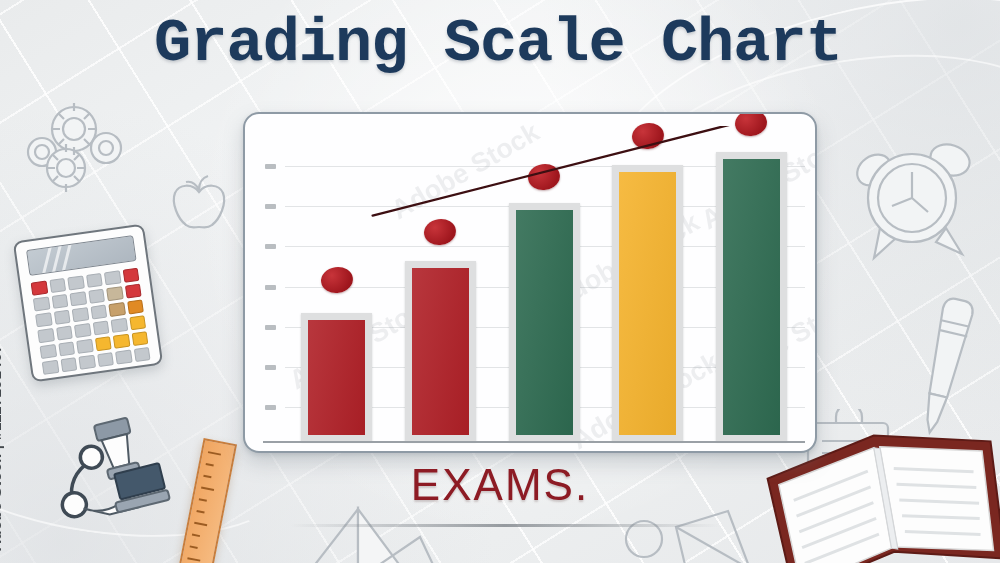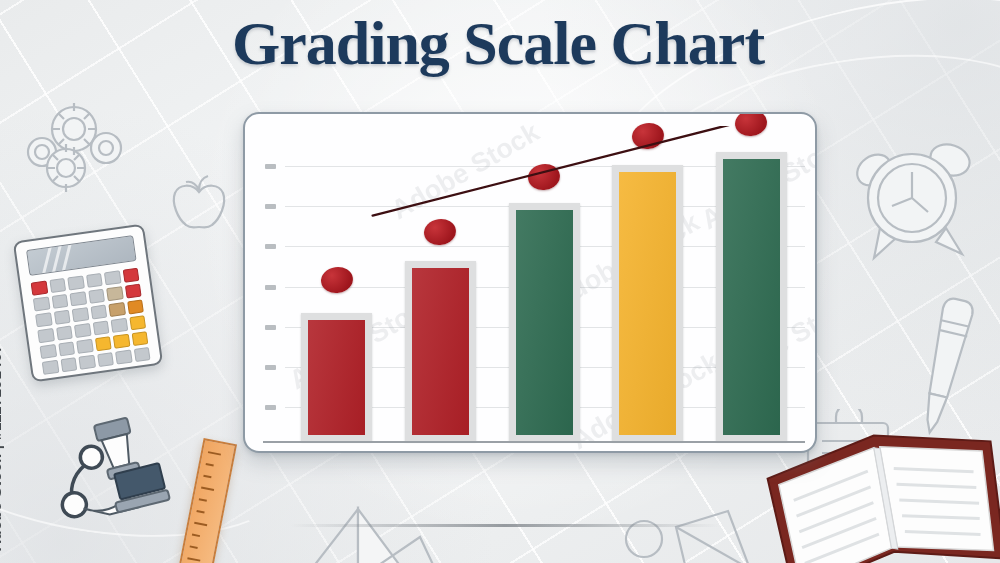--- a/index.html
+++ b/index.html
@@ -42,21 +42,21 @@
   .swoosh.c { width: 380px; height: 150px; left: -90px; bottom: 30px; transform: rotate(8deg); border-color: rgba(255,255,255,.6); border-right-color: transparent; border-top-color: transparent; }
 
   
   .title {
     position: absolute; top: 8px; left: 0; width: 996px;
     text-align: center;
     font-size: 62px; font-weight: 700;
     letter-spacing: -1px;
     color: #1d3a5c;
     text-shadow: 0 2px 3px rgba(120,130,140,.35);
-    font-family: Liberation Serif, serif;
+    font-family: Liberation Mono, monospace;
     z-index: 30;
   }
 
   
   .card {
     position: absolute;
     left: 243px; top: 112px;
     width: 574px; height: 341px;
     background: #fefeff;
     border: 2px solid #8e9aa5;
@@ -442,17 +442,18 @@
         </div>
 
       <svg class="trend" id="trendsvg" viewBox="0 0 544 321" preserveAspectRatio="none">
         <line id="trendline" x1="110.06" y1="89.88" x2="514.0999999999999" y2="-12.840000000000032" stroke="#3d0f12" stroke-width="2.4" stroke-linecap="round"></line>
       </svg>
 
       <div class="baseline"></div>
     </div>
   </div>
 
+  <div class="exams">EXAMS.</div>
   <div class="divider"></div>
 
   <div class="sidewm">Adobe Stock | #1117291467</div>
 
 </div>
 
 </body></html>

